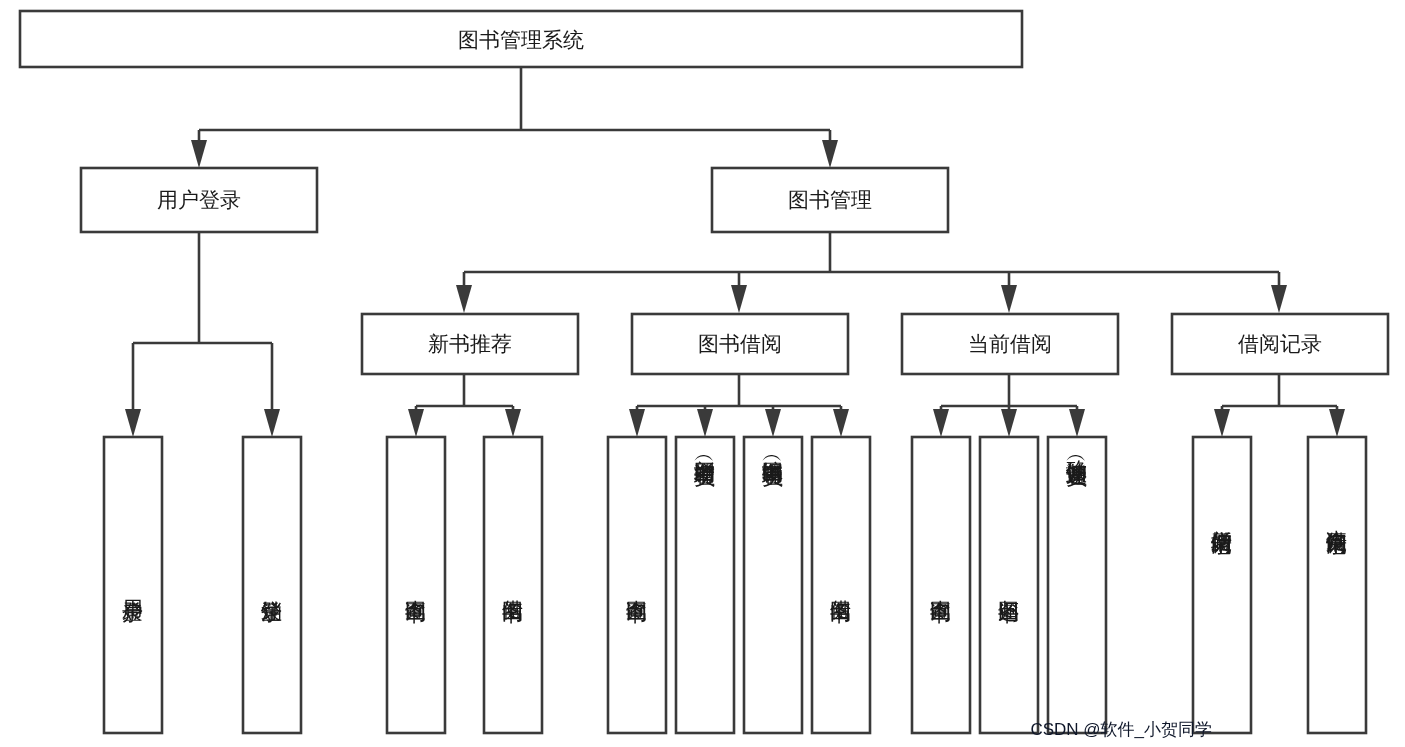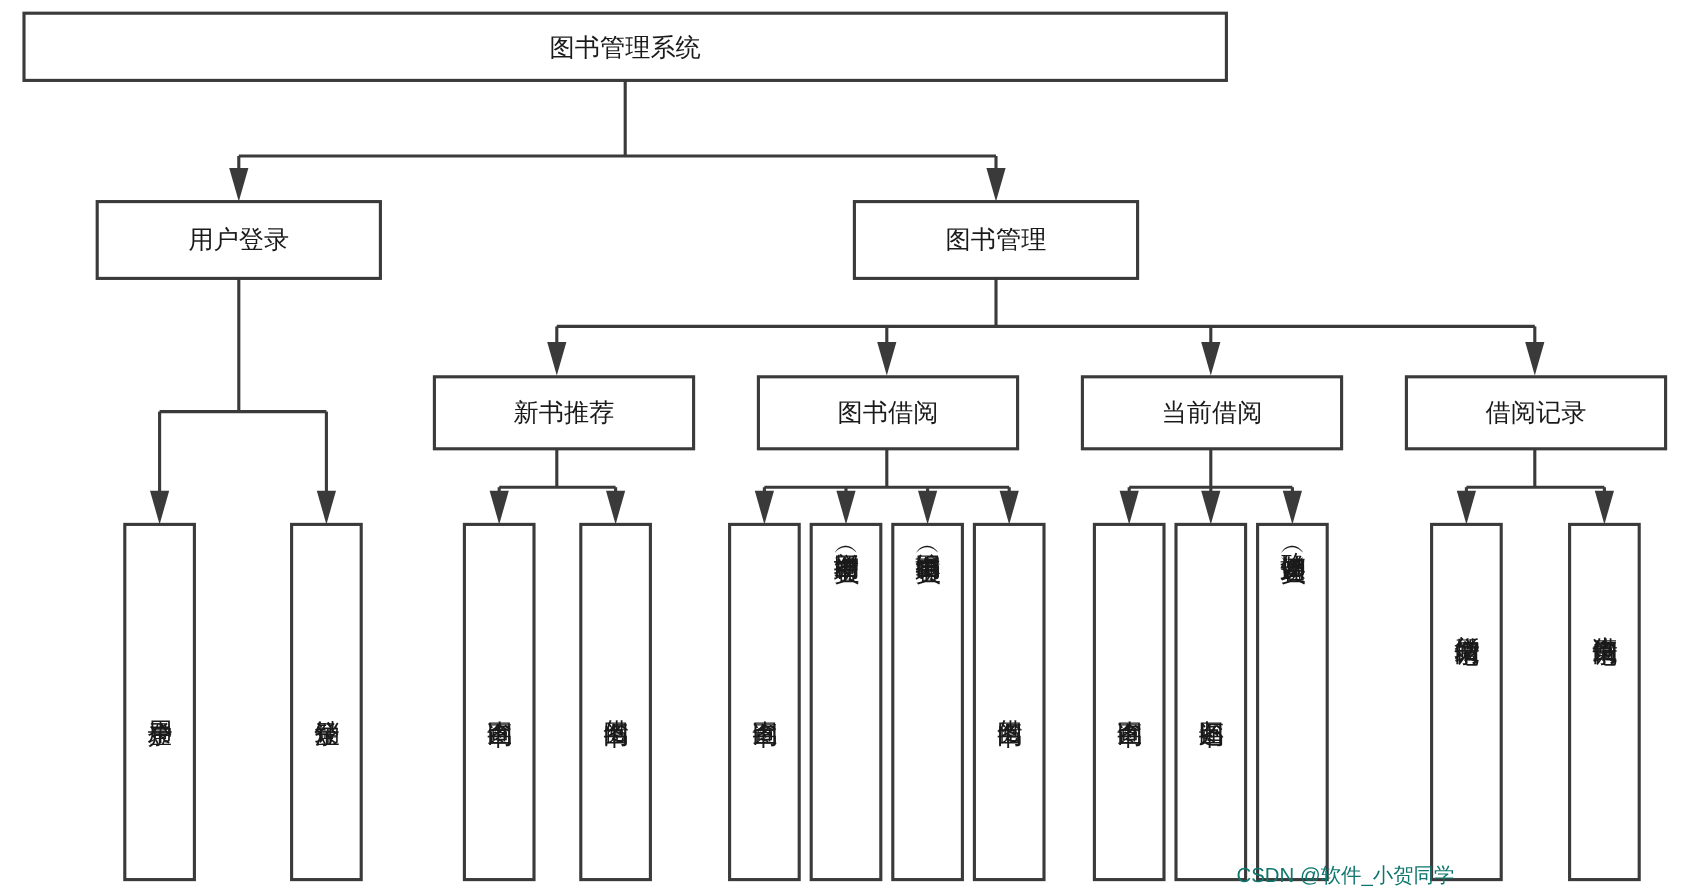--- a/index.html
+++ b/index.html
@@ -61,21 +61,21 @@
     text-anchor: middle;
     writing-mode: vertical-rl;
     letter-spacing: 1px;
   }
   .watermark {
     position: absolute;
     right: 10px;
     bottom: 6px;
     font-family: "Liberation Sans", "DejaVu Sans", sans-serif;
     font-size: 17px;
-    color: #0f766e;
+    color: #0f172a;
     white-space: nowrap;
     user-select: none;
   }
 </style>
 </head>
 <body>
 
 <div id="diagram-root">
 
   <svg class="diagram-canvas" viewBox="0 0 1405 747" xmlns="http://www.w3.org/2000/svg">

